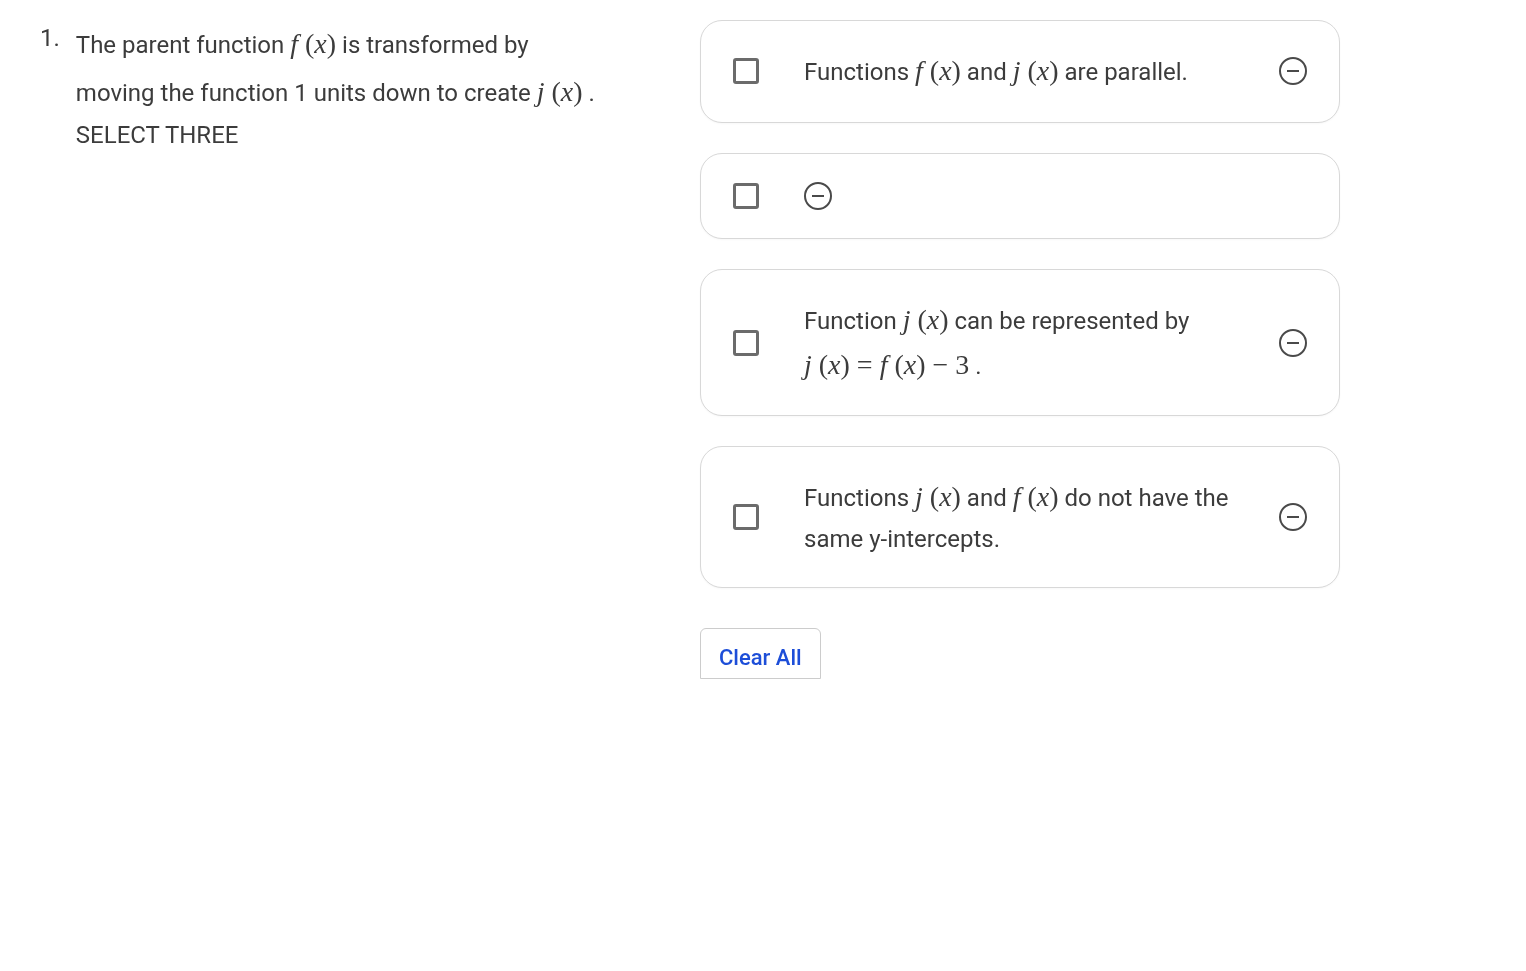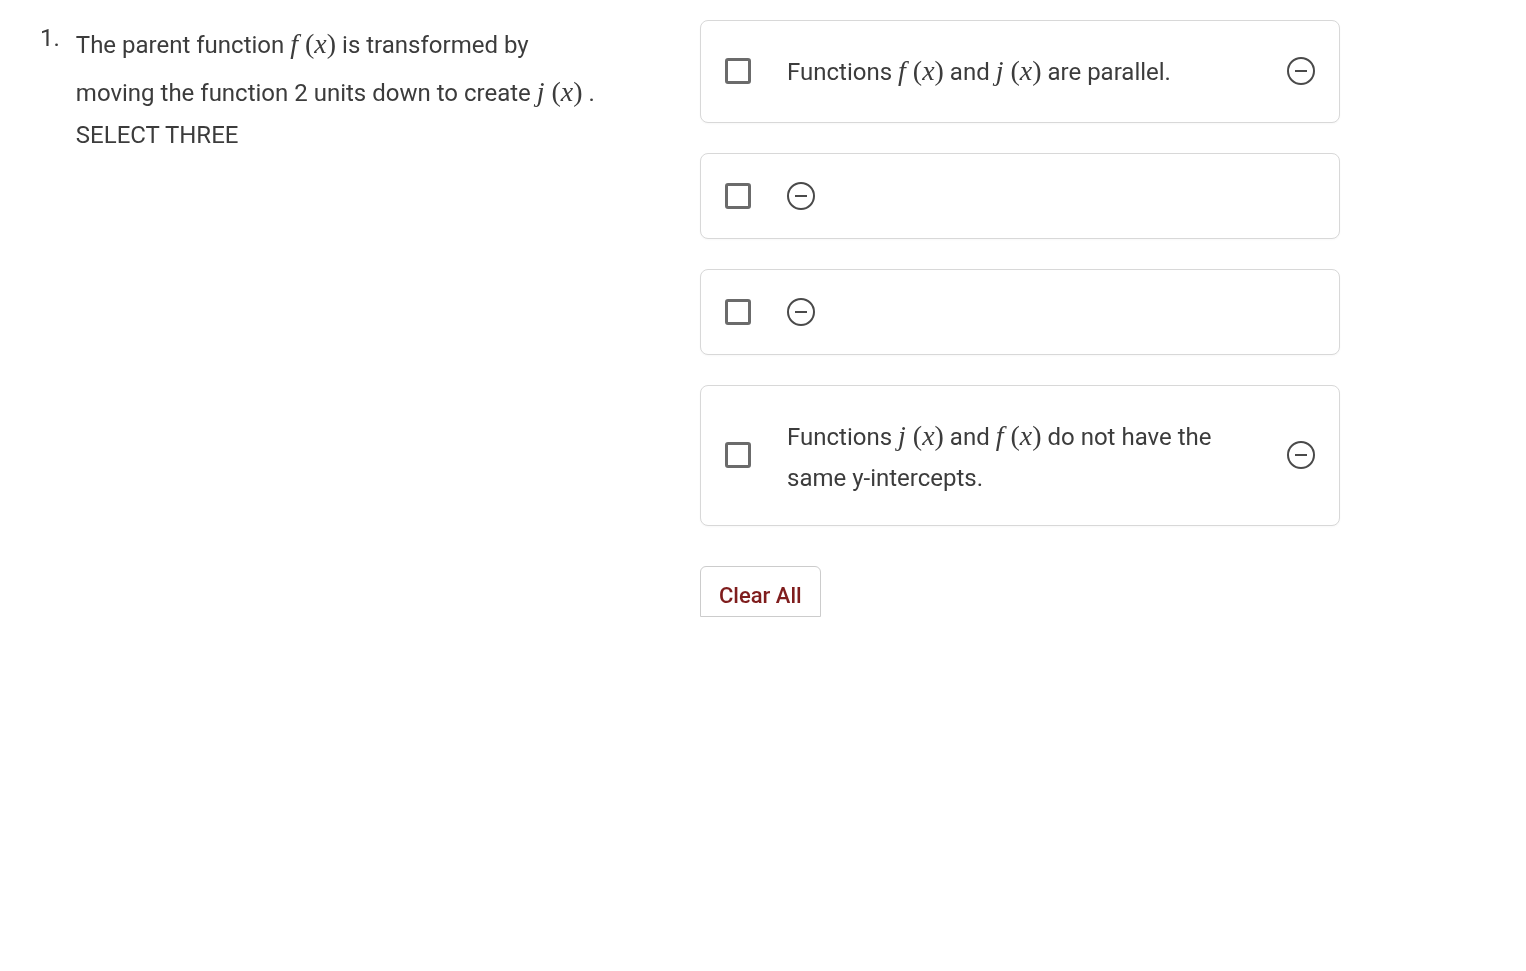--- a/index.html
+++ b/index.html
@@ -45,25 +45,25 @@
     }
     .options-col {
       flex: 1;
       display: flex;
       flex-direction: column;
       gap: 30px;
       max-width: 640px;
     }
     .option-card {
       border: 1px solid #d8d8d8;
-      border-radius: 8px;
-      padding: 28px 24px;
+      border-radius: 22px;
+      padding: 28px 32px;
       display: flex;
       align-items: center;
-      gap: 36px;
+      gap: 45px;
       background: #fff;
       box-shadow: 0 1px 2px rgba(0,0,0,0.03);
     }
     .checkbox {
       width: 26px;
       height: 26px;
       border: 3px solid #6b6b6b;
       border-radius: 3px;
       flex-shrink: 0;
       cursor: pointer;
@@ -91,21 +91,21 @@
       background: #4a4a4a;
     }
     .clear-all {
       margin-top: 10px;
       display: inline-block;
       border: 1px solid #ccc;
       border-radius: 6px 6px 0 0;
       padding: 12px 18px 4px 18px;
       font-size: 22px;
       font-weight: 500;
-      color: #7f1d1d;
+      color: #1d4ed8;
       cursor: pointer;
       align-self: flex-start;
       width: fit-content;
     }
     .math-eq {
       font-family: 'Times New Roman', Georgia, serif;
       font-size: 28px;
     }
     .math-eq .it {
       font-style: italic;
@@ -113,21 +113,21 @@
   </style>
 </head>
 <body>
 
 <div class="container">
   <div class="question-col">
     <div class="question-number">1.</div>
     <div class="question-text">
       <span>The parent function </span>
       <span class="math"><span style="font-style:italic">f</span> <span class="math-paren">(</span><span style="font-style:italic">x</span><span class="math-paren">)</span></span>
-      <span> is transformed by moving the function 2 units down to create </span>
+      <span> is transformed by moving the function 1 units down to create </span>
       <span class="math"><span style="font-style:italic">j</span> <span class="math-paren">(</span><span style="font-style:italic">x</span><span class="math-paren">)</span></span>
       <span> . </span>
       <span class="bold">SELECT THREE</span>
     </div>
   </div>
 
   <div class="options-col">
 
     <div class="option-card">
       <div class="checkbox"></div>
@@ -141,20 +141,27 @@
       <div class="minus-icon"></div>
     </div>
 
     <div class="option-card">
       <div class="checkbox"></div>
       <div class="minus-icon"></div>
     </div>
 
     <div class="option-card">
       <div class="checkbox"></div>
+      <div class="option-text">
+        <span>Function  </span>
+        <span class="math"><span style="font-style:italic">j</span> <span class="math-paren">(</span><span style="font-style:italic">x</span><span class="math-paren">)</span></span>
+        <span>  can be represented by </span><br>
+        <span class="math-eq"><span class="it">j</span> (<span class="it">x</span>) = <span class="it">f</span> (<span class="it">x</span>) − 3</span>
+        <span> .</span>
+      </div>
       <div class="minus-icon"></div>
     </div>
 
     <div class="option-card">
       <div class="checkbox"></div>
       <div class="option-text">
         <span>Functions </span>
         <span class="math"><span style="font-style:italic">j</span> <span class="math-paren">(</span><span style="font-style:italic">x</span><span class="math-paren">)</span></span>
         <span> and </span>
         <span class="math"><span style="font-style:italic">f</span> <span class="math-paren">(</span><span style="font-style:italic">x</span><span class="math-paren">)</span></span>

